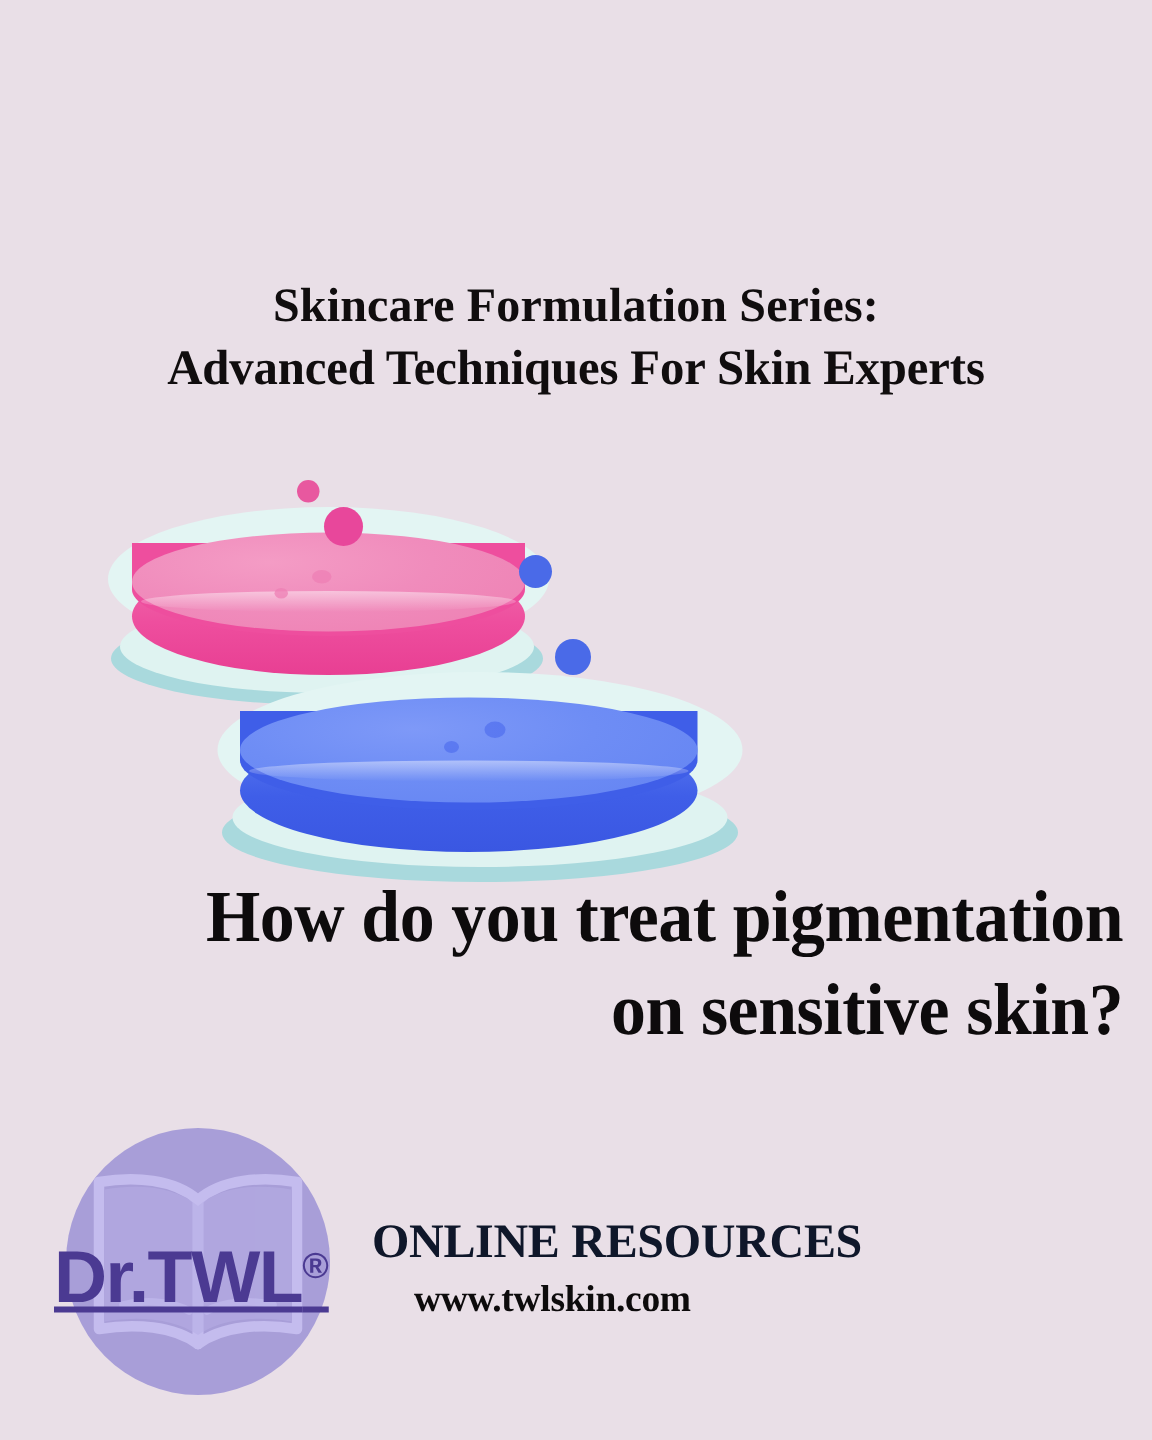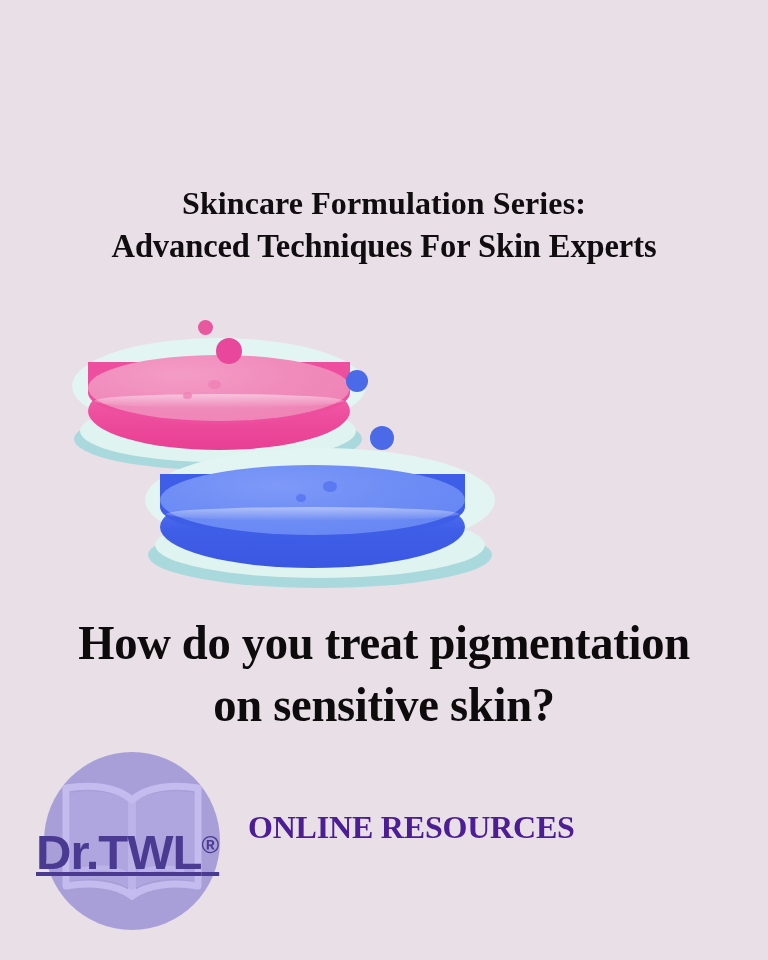--- a/index.html
+++ b/index.html
@@ -98,24 +98,24 @@
     border-radius: 50%;
   }
   .float-dot {
     position: absolute;
     border-radius: 50%;
   }
 
   
   .question {
     position: absolute;
-    top: 612px;
+    top: 580px;
     left: 0;
     width: 768px;
-    text-align: center;
+    text-align: right;
   }
   .q-line1 {
     font-family: "Liberation Serif", serif;
     font-weight: bold;
     font-size: 49px;
     line-height: 62px;
     color: #0d0b0c;
     letter-spacing: -0.3px;
     white-space: nowrap;
     transform: scaleX(0.95);
@@ -176,21 +176,21 @@
     position: absolute;
     left: 248px;
     top: 810px;
     width: 420px;
   }
   .footer-l1, .footer-l2 {
     font-family: "Liberation Serif", serif;
     font-weight: bold;
     font-size: 32px;
     line-height: 35px;
-    color: #4c1d95;
+    color: #0f172a;
     letter-spacing: -0.2px;
     white-space: nowrap;
   }
   .footer-url {
     margin-top: 7px;
     margin-left: 28px;
     font-family: "Liberation Serif", serif;
     font-weight: bold;
     font-size: 25px;
     line-height: 29px;
@@ -273,15 +273,16 @@
       <g fill="#b7aee6" opacity="0.55">
         <path d="M82 30 C67 17, 42 15, 20 19 L20 107 C42 103, 67 105, 82 116 Z"></path>
         <path d="M82 30 C97 17, 122 15, 144 19 L144 107 C122 103, 97 105, 82 116 Z"></path>
       </g>
     </svg>
     <div class="logo-text"><span>Dr.TWL</span><span class="reg">®</span></div>
   </div>
 
   <div class="footer-text">
     <div class="footer-l1">ONLINE RESOURCES</div>
+    <div class="footer-url">www.twlskin.com</div>
   </div>
 
 </div>
 
 </body></html>

